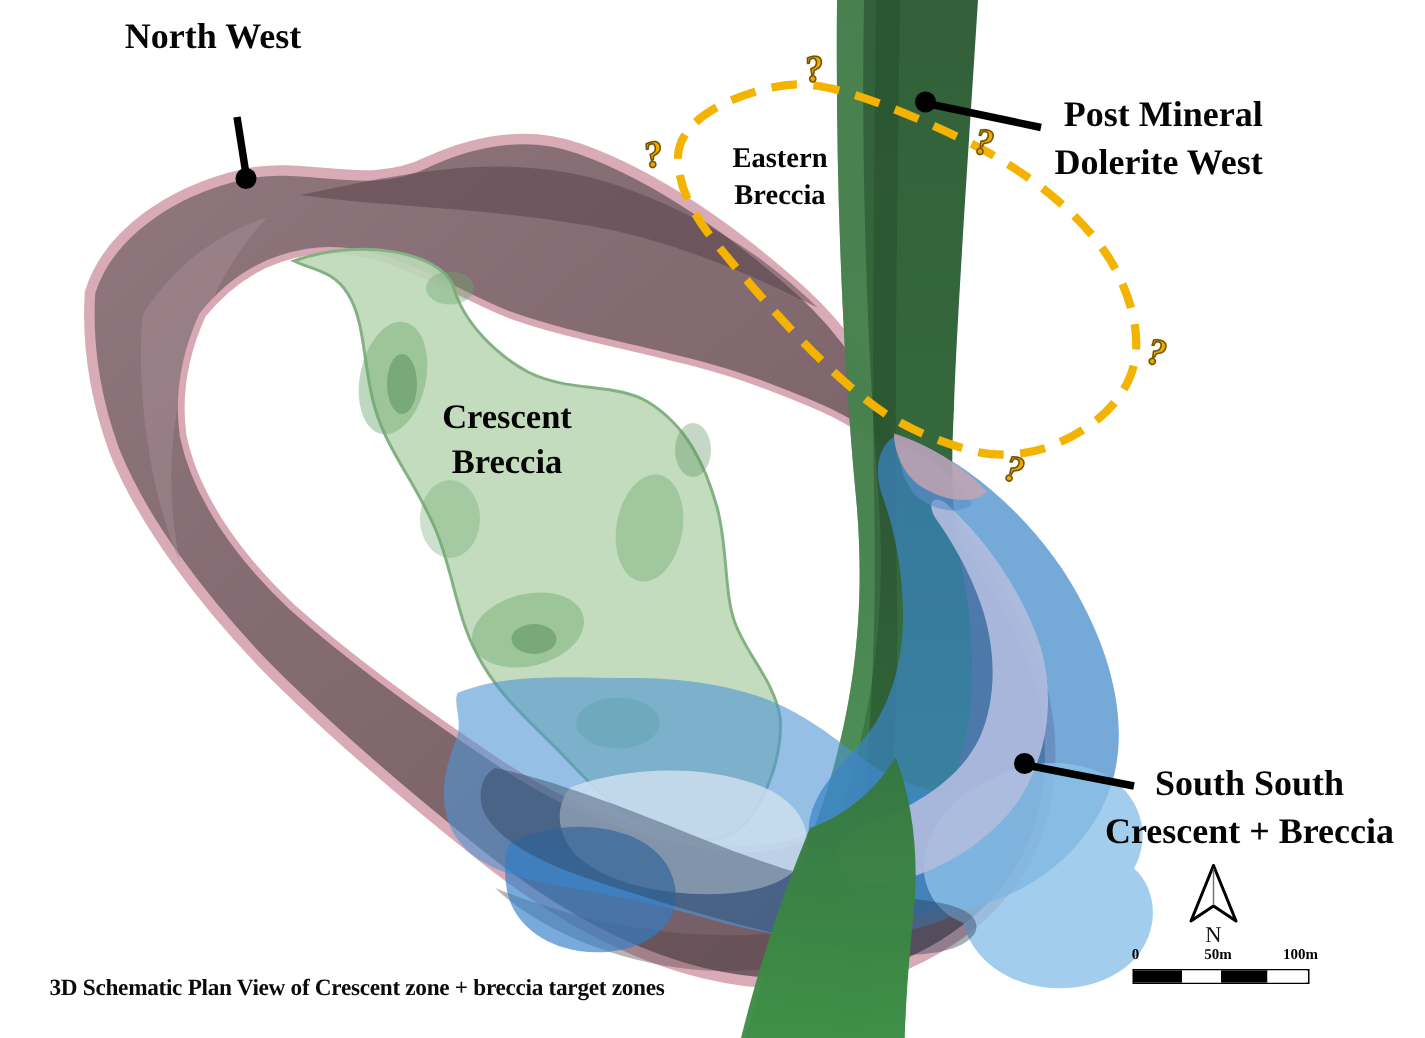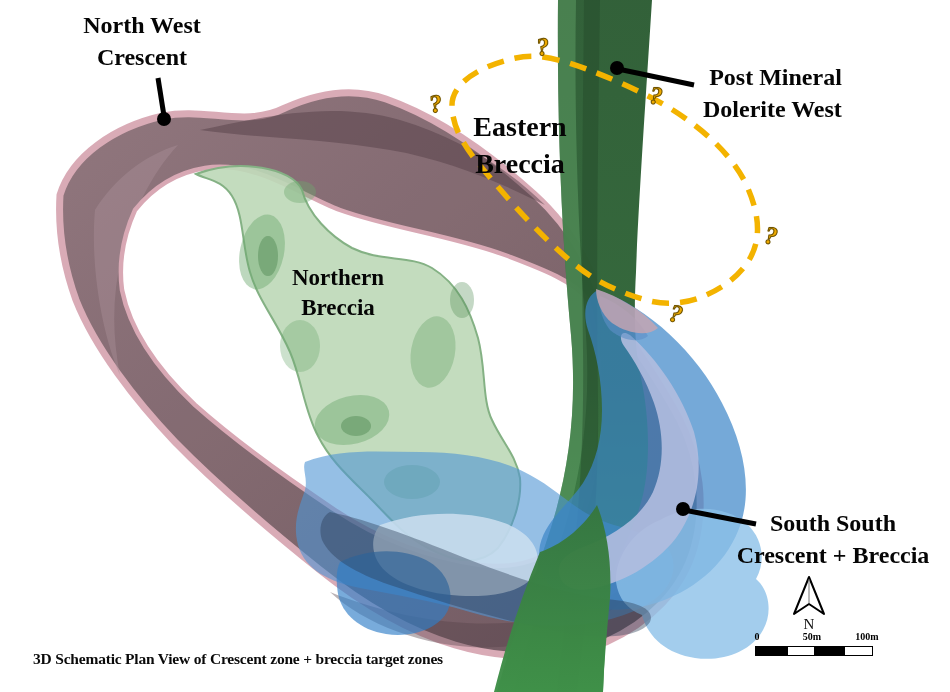--- a/index.html
+++ b/index.html
@@ -7,21 +7,21 @@
     position:relative;width:950px;height:692px;background:#ffffff;overflow:hidden;
     font-family:Liberation Serif, serif;
   }
   .stage svg{position:absolute;left:0;top:0;}
   .txt-layer{position:absolute;left:0;top:0;width:100%;height:100%;pointer-events:none;}
   .callout-label{
     position:absolute;color:#050505;font-weight:bold;text-align:center;
     line-height:1.32;white-space:nowrap;transform:translateX(-50%);
   }
   .lbl-nw{left:142px;top:10px;font-size:24px;}
-  .lbl-eb{left:520px;top:93px;font-size:28px;margin-top:16px;}
+  .lbl-eb{left:520px;top:93px;font-size:19px;}
   .lbl-pm{left:703px;top:62px;font-size:24px;text-align:right;transform:none;}
   .lbl-nb{left:338px;top:263px;font-size:23px;}
   .lbl-se{left:833px;top:508px;font-size:24px;}
   .qmark{
     position:absolute;font-size:25px;font-weight:bold;font-style:italic;
     color:#eda900;-webkit-text-stroke:1px #6e5300;
     text-shadow:0 0 1px #6e5300;transform:translate(-50%,-50%);
   }
   .q1{left:543px;top:47px;transform:translate(-50%,-50%) rotate(-8deg);}
   .q2{left:436px;top:104px;transform:translate(-50%,-50%) rotate(-12deg);}
@@ -181,35 +181,34 @@
     <g>
       <polygon points="809,577 824,614 809,604 794,614" fill="#ffffff" stroke="#000000" stroke-width="2" stroke-linejoin="round"></polygon>
       <line x1="809" y1="579" x2="809" y2="603" stroke="#777" stroke-width="1"></line>
     </g>
   </svg>
 
   <div class="txt-layer">
 
     <div class="callout-label lbl-nw">
       <div>North West</div>
-      <div>Crescent</div>
     </div>
 
     <div class="callout-label lbl-eb">
       <div>Eastern</div>
       <div>Breccia</div>
     </div>
 
     <div class="callout-label lbl-pm">
       <div>Post Mineral</div>
       <div>Dolerite West</div>
     </div>
 
     <div class="callout-label lbl-nb">
-      <div>Northern</div>
+      <div>Crescent</div>
       <div>Breccia</div>
     </div>
 
     <div class="callout-label lbl-se">
       <div>South South</div>
       <div>Crescent + Breccia</div>
     </div>
 
     <span class="qmark q1">?</span>
     <span class="qmark q2">?</span>

